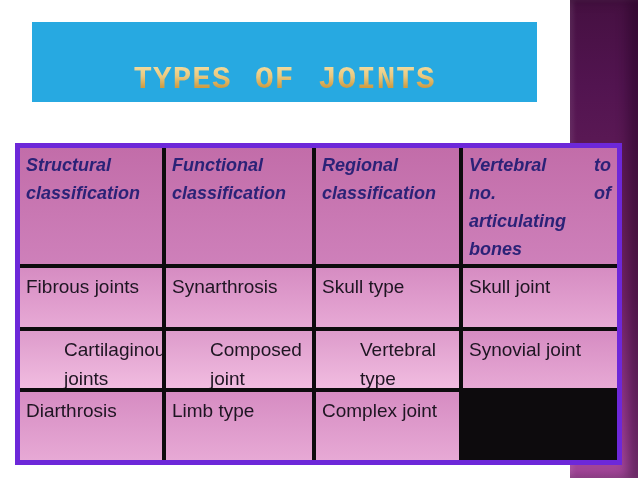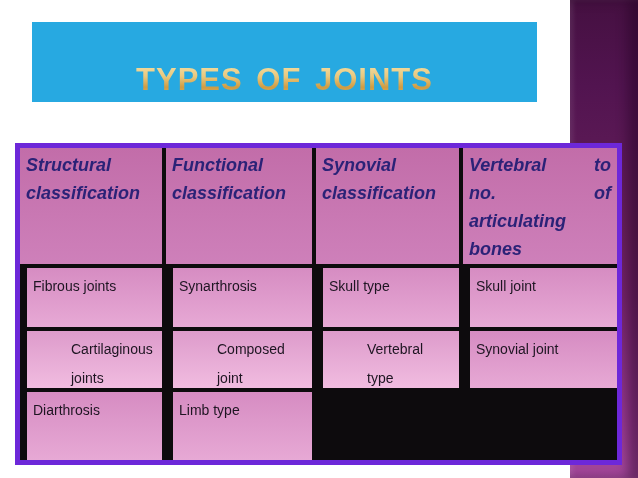--- a/index.html
+++ b/index.html
@@ -18,20 +18,21 @@
       #451041 0%, #521450 18%, #5b1955 32%, #672059 48%,
       #742468 62%, #86307c 76%, #97398e 88%, #a6489c 100%);
     box-shadow:inset -10px 0 12px rgba(30,0,30,.45), inset 3px 0 5px rgba(255,255,255,.10);
   }
   
   .title-box{
     position:absolute;left:32px;top:22px;width:505px;height:80px;
     background:#27a9e1;
     display:flex;align-items:flex-end;justify-content:center;
     padding-bottom:7px;
+    font-family:Liberation Mono, monospace;
   }
   .title-text{
     font-size:31px;font-weight:bold;letter-spacing:1px;word-spacing:4px;
     line-height:31px;
     background:linear-gradient(180deg,#f4dfa5 0%,#e9c87e 40%,#cf9c43 75%,#dcae5c 100%);
     -webkit-background-clip:text;background-clip:text;
     color:transparent;
     white-space:nowrap;
   }
   
@@ -49,44 +50,43 @@
     overflow:hidden;
   }
   .th{
     background:linear-gradient(180deg,#c26da9,#ce80ba);
     color:#2b2277;
     font-style:italic;font-weight:bold;
     font-size:18px;line-height:28px;
   }
   .td{
     color:#1e1522;
-    font-size:14px;line-height:29px;
+    font-size:19px;line-height:29px;
     padding-top:4px;
-    margin-left:7px;
   }
   .row-a{background:linear-gradient(180deg,#d68cc2,#e7a9d5);}
   .row-b{background:linear-gradient(180deg,#dd9bcb,#f1bce0);padding-left:44px;}
   .jline{display:flex;justify-content:space-between;}
 </style>
 </head>
 <body>
 
 <div class="slide">
 
   <div class="accent-bar"></div>
 
   <div class="title-box">
     <div class="title-text">TYPES OF JOINTS</div>
   </div>
 
   <div class="joints-table">
 
     <div class="cell th">Structural classification</div>
     <div class="cell th">Functional classification</div>
-    <div class="cell th">Synovial classification</div>
+    <div class="cell th">Regional classification</div>
     <div class="cell th">
       <div class="jline">
         <span>Vertebral</span>
         <span>to</span>
       </div>
       <div class="jline">
         <span>no.</span>
         <span>of</span>
       </div>
       <div class="jline">
@@ -102,15 +102,16 @@
     <div class="cell td row-a">Skull type</div>
     <div class="cell td row-a">Skull joint</div>
 
     <div class="cell td row-b">Cartilaginous joints</div>
     <div class="cell td row-b">Composed joint</div>
     <div class="cell td row-b">Vertebral type</div>
 
     <div class="cell td row-a">Synovial joint</div>
     <div class="cell td row-a">Diarthrosis</div>
     <div class="cell td row-a">Limb type</div>
+    <div class="cell td row-a">Complex joint</div>
 
   </div>
 </div>
 
 </body></html>

